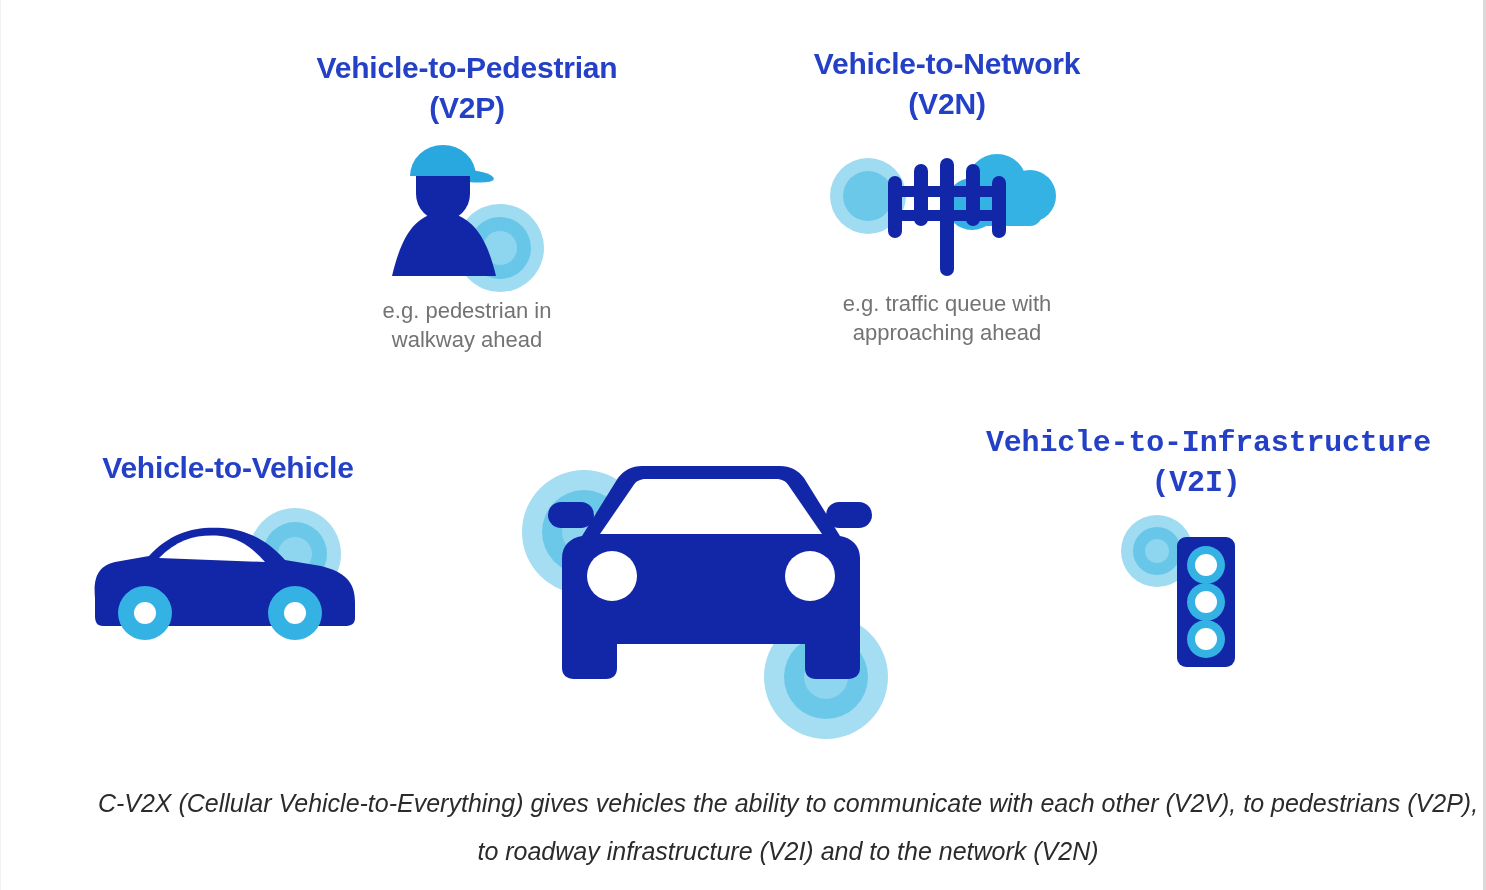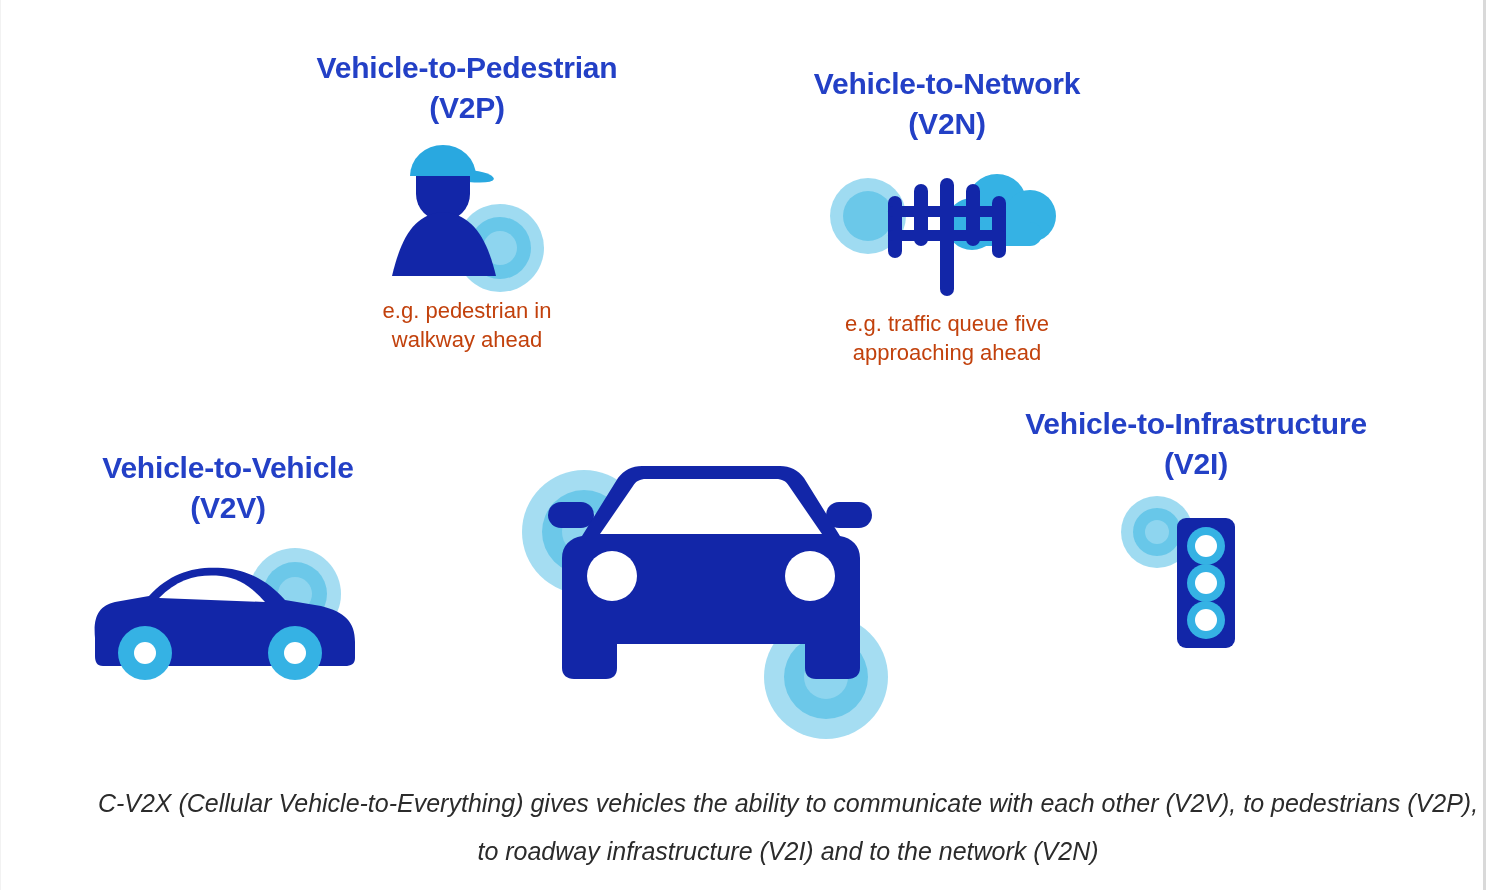--- a/index.html
+++ b/index.html
@@ -43,40 +43,40 @@
     font-size: 30px;
     line-height: 1.34;
     letter-spacing: -0.2px;
     white-space: nowrap;
   }
   .quad-title .acro {
     display: block;
   }
 
   .quad-caption {
-    color: #c2410c;
+    color: #737373;
     font-size: 22px;
     line-height: 1.3;
     font-weight: 500;
     margin-top: 6px;
     white-space: nowrap;
   }
 
   .icon-slot {
     position: relative;
     margin: 0 auto;
   }
 
   svg { display: block; overflow: visible; }
 
   
   #quad-v2p { left: 266px; top: 48px;  width: 400px; }
-  #quad-v2n { left: 776px; top: 64px;  width: 340px; }
+  #quad-v2n { left: 776px; top: 44px;  width: 340px; }
   #quad-v2v { left: 52px;  top: 408px; width: 350px; margin-top: 40px; }
-  #quad-v2i { left: 985px; top: 404px; width: 420px; }
+  #quad-v2i { left: 985px; top: 423px; width: 420px; font-family: Liberation Mono, monospace; }
 
   #quad-v2p .icon-slot { width: 190px; height: 155px; margin-top: 8px; }
   #quad-v2n .icon-slot { width: 250px; height: 150px; margin-top: 10px; }
   #quad-v2v .icon-slot { width: 290px; height: 160px; margin-top: 14px; }
   #quad-v2i .icon-slot { width: 190px; height: 175px; margin-top: 6px; }
 
   #center-car {
     position: absolute;
     left: 495px;
     top: 430px;
@@ -165,29 +165,28 @@
             <rect x="144" y="30" width="14" height="62" rx="7"></rect>
             <rect x="170" y="42" width="14" height="62" rx="7"></rect>
 
             <rect x="66" y="52" width="118" height="11" rx="5.5"></rect>
             <rect x="66" y="76" width="118" height="11" rx="5.5"></rect>
           </g>
         </svg>
       </div>
 
       <div class="quad-caption">
-        <span>e.g. traffic queue five</span><br>
+        <span>e.g. traffic queue with</span><br>
         <span>approaching ahead</span>
       </div>
     </div>
 
     <div class="quad" id="quad-v2v">
       <div class="quad-title">
         <span>Vehicle-to-Vehicle</span>
-        <span class="acro">(V2V)</span>
       </div>
 
       <div class="icon-slot">
         <svg viewBox="0 0 290 160" width="290" height="160">
 
           <circle cx="212" cy="52" r="46" fill="#8ed5ef" opacity="0.8"></circle>
           <circle cx="212" cy="52" r="32" fill="#62c4e8" opacity="0.85"></circle>
           <circle cx="212" cy="52" r="17" fill="#8ed5ef"></circle>
 
           <path d="M12 96

